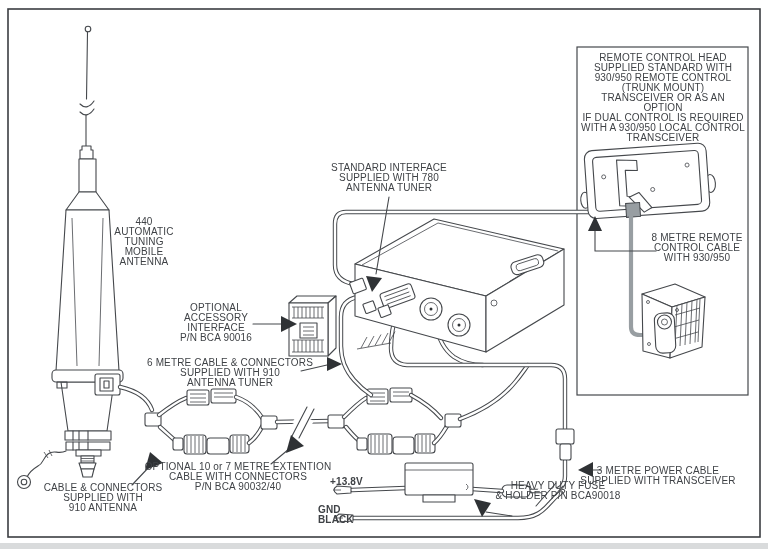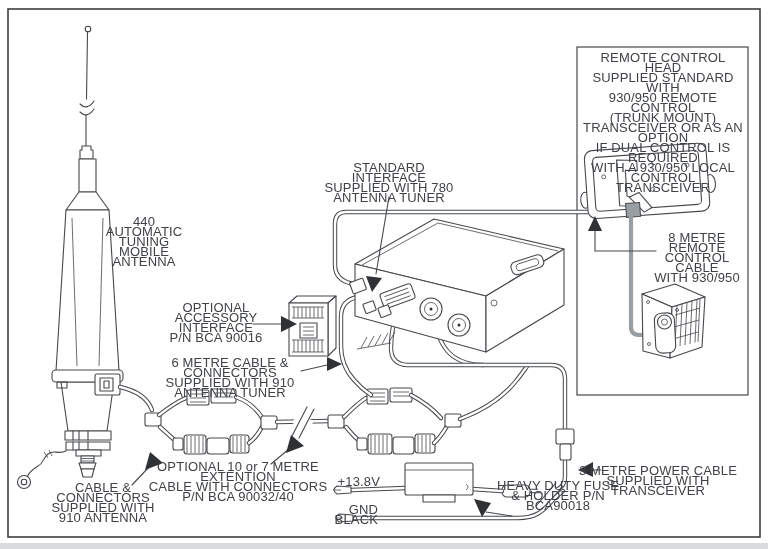--- a/index.html
+++ b/index.html
@@ -1,21 +1,21 @@
 <!DOCTYPE html>
 <html><head>
 <meta charset="utf-8">
 <style>
   html,body{margin:0;padding:0;background:#ffffff;}
   #stage{position:relative;width:768px;height:549px;background:#ffffff;overflow:hidden;
          font-family:"Liberation Sans", sans-serif;}
-  .lbl{position:absolute;font-size:13px;line-height:10px;color:#3f4246;
+  .lbl{position:absolute;font-size:10px;line-height:10px;color:#3f4246;
        white-space:pre-line;text-align:center;transform:translateX(-50%);
        letter-spacing:.15px;}
-  .lbl.left{transform:none;text-align:right;}
+  .lbl.left{transform:none;text-align:left;font-weight:bold;}
   svg{position:absolute;left:0;top:0;}
   .ln{fill:none;stroke:#45484c;stroke-width:1.1;stroke-linecap:round;stroke-linejoin:round;}
   .fw{fill:#ffffff;stroke:#45484c;stroke-width:1.1;stroke-linejoin:round;}
   .cab{fill:none;stroke:#45484c;stroke-width:4.4;stroke-linecap:round;}
   .cor{fill:none;stroke:#ffffff;stroke-width:2.4;stroke-linecap:round;}
   .sol{fill:#2f3235;stroke:none;}
   .thin{fill:none;stroke:#45484c;stroke-width:.8;}
   .grayc{fill:none;stroke:#989ea2;stroke-width:4.2;stroke-linecap:butt;}
   .bstrip{position:absolute;left:0;top:543px;width:768px;height:6px;background:#d9dbdc;}
 </style>

